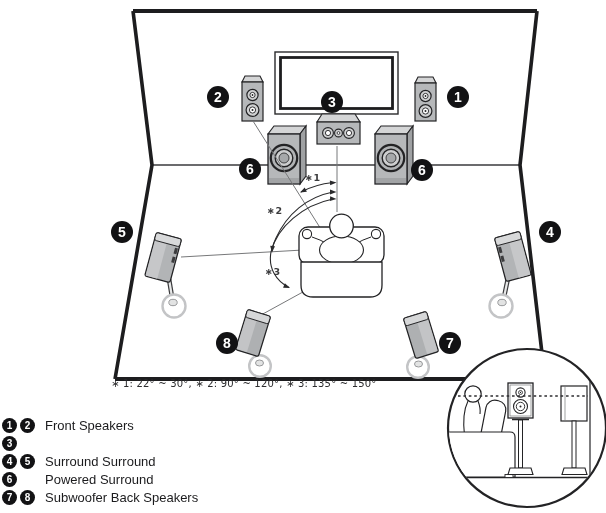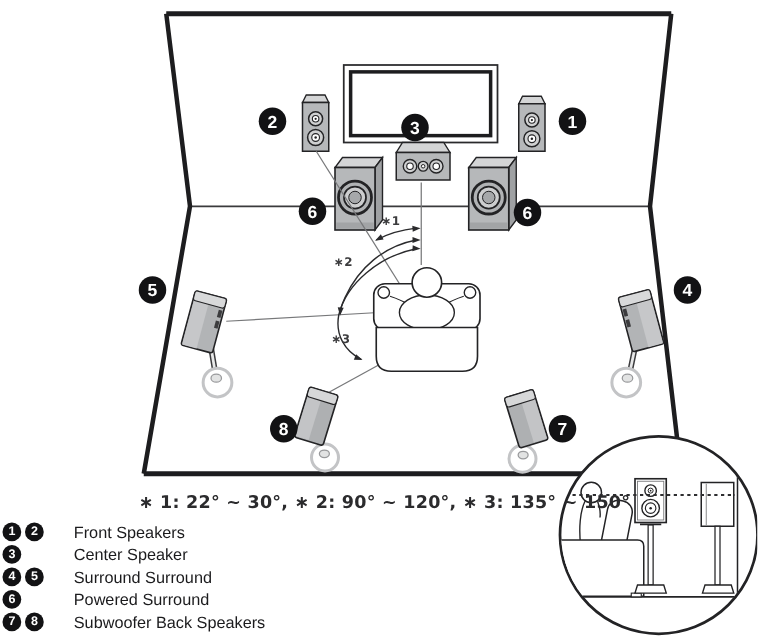--- a/index.html
+++ b/index.html
@@ -6,30 +6,30 @@
   *{box-sizing:border-box;}
   #stage{position:relative;width:606px;height:513px;background:#fff;overflow:hidden;
          font-family:"Liberation Sans",sans-serif;}
   #room-svg{position:absolute;left:0;top:0;}
   .num-badge{position:absolute;background:#121214;color:#fff;border-radius:50%;
              display:flex;align-items:center;justify-content:center;
              font-weight:bold;user-select:none;}
   .num-badge.big{width:22px;height:22px;font-size:14px;}
   .angle-label{position:absolute;font-family:"DejaVu Sans","Liberation Sans",sans-serif;
                font-size:9.5px;font-weight:700;color:#3c3c3e;letter-spacing:0.5px;}
-  .footnote{position:absolute;left:111px;top:394px;
+  .footnote{position:absolute;left:111px;top:378px;
             font-family:"DejaVu Sans","Liberation Sans",sans-serif;
-            font-size:14px;font-weight:700;color:#2b2b2d;letter-spacing:0.2px;}
+            font-size:10px;font-weight:400;color:#2b2b2d;letter-spacing:0.2px;}
   .legend{position:absolute;left:2px;top:416px;}
   .legend-row{display:flex;align-items:center;height:18px;}
   .badge-slot{display:flex;align-items:center;width:37px;gap:3px;}
   .legend-badge{width:15px;height:15px;border-radius:50%;background:#121214;color:#fff;
                 display:flex;align-items:center;justify-content:center;
                 font-size:10px;font-weight:bold;flex:0 0 auto;}
-  .legend-label{margin-left:20px;font-size:13px;color:#1b1b1d;}
+  .legend-label{margin-left:6px;font-size:13px;color:#1b1b1d;}
 </style>
 </head>
 <body>
 
 <div id="stage">
 
   <svg id="room-svg" width="606" height="513" viewBox="0 0 606 513">
     <defs>
       <clipPath id="insetClip">
           <circle cx="527" cy="428" r="78"></circle>
@@ -253,21 +253,20 @@
       <span class="badge-slot">
         <span class="legend-badge">1</span>
         <span class="legend-badge">2</span>
       </span>
       <span class="legend-label">Front Speakers</span>
     </div>
     <div class="legend-row">
       <span class="badge-slot">
         <span class="legend-badge">3</span>
       </span>
-      <span class="legend-label">Center Speaker</span>
     </div>
     <div class="legend-row">
       <span class="badge-slot">
         <span class="legend-badge">4</span>
         <span class="legend-badge">5</span>
       </span>
       <span class="legend-label">Surround Surround</span>
     </div>
     <div class="legend-row">
       <span class="badge-slot">

